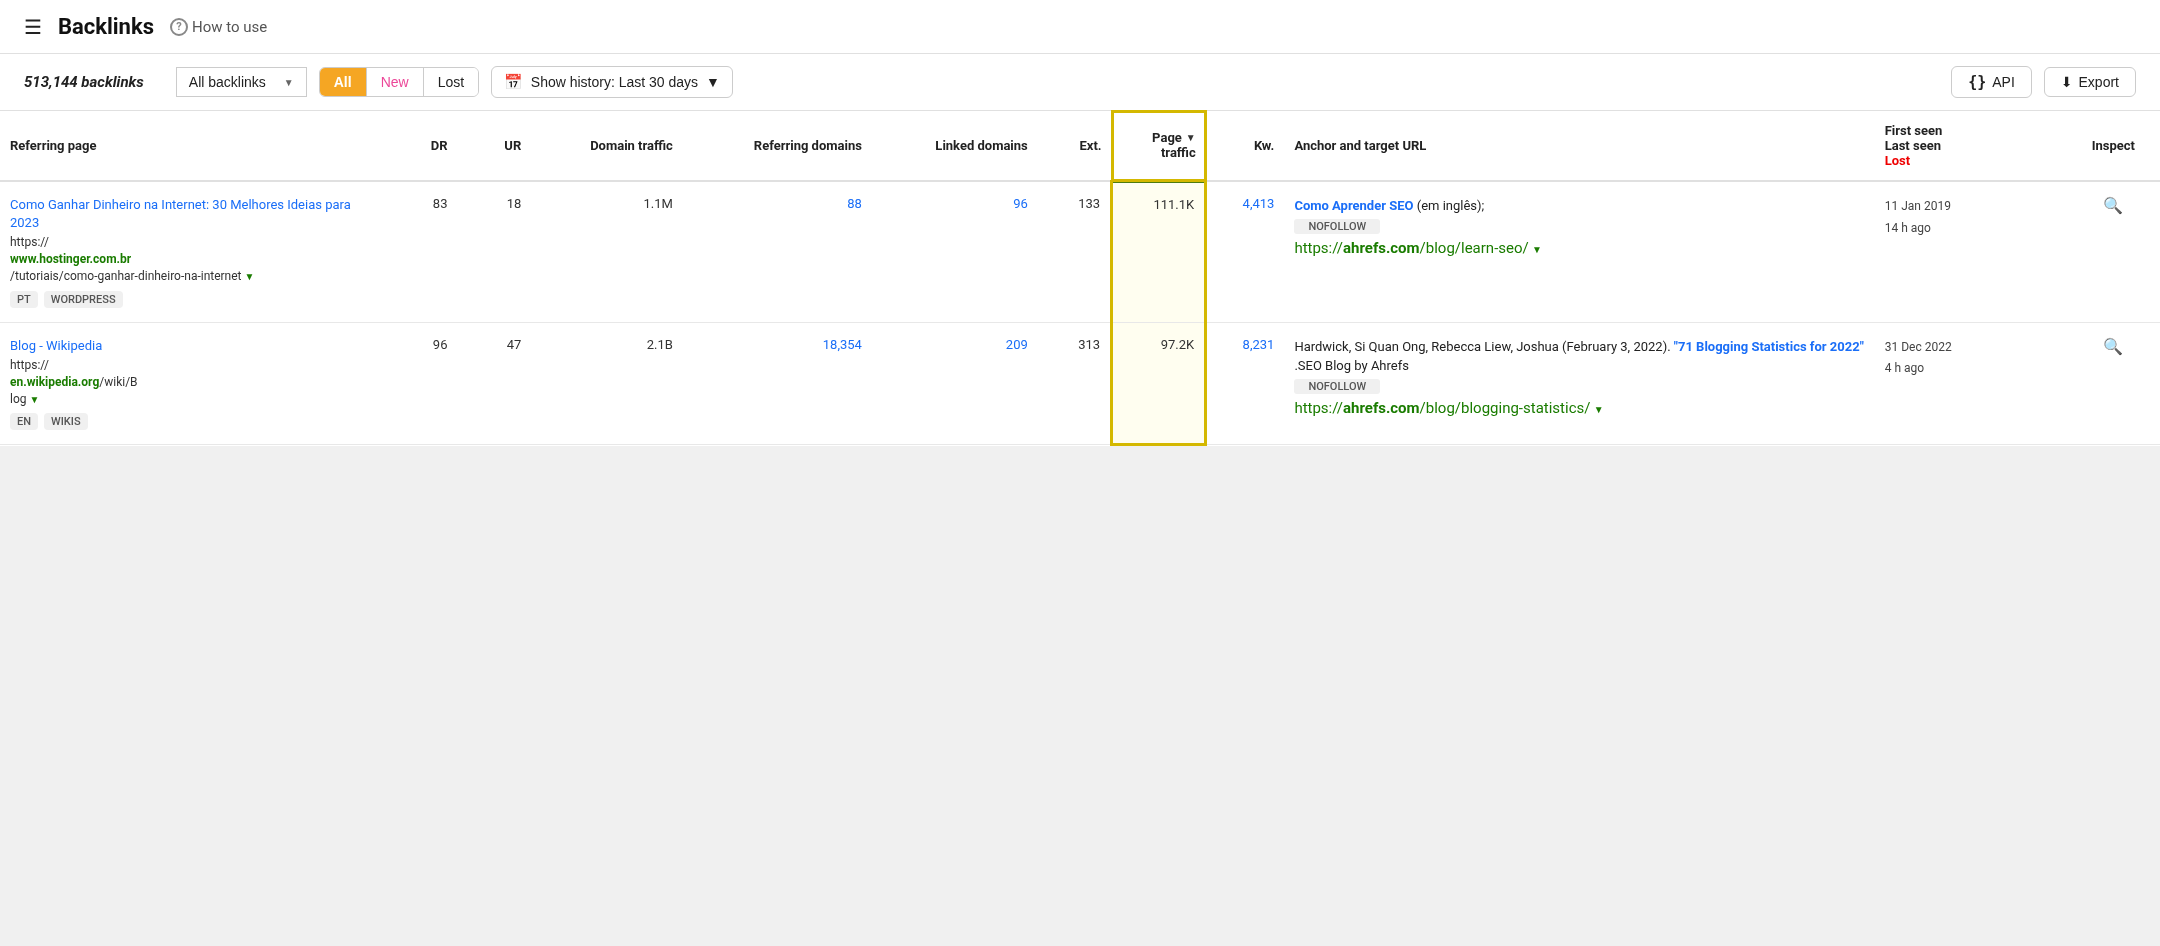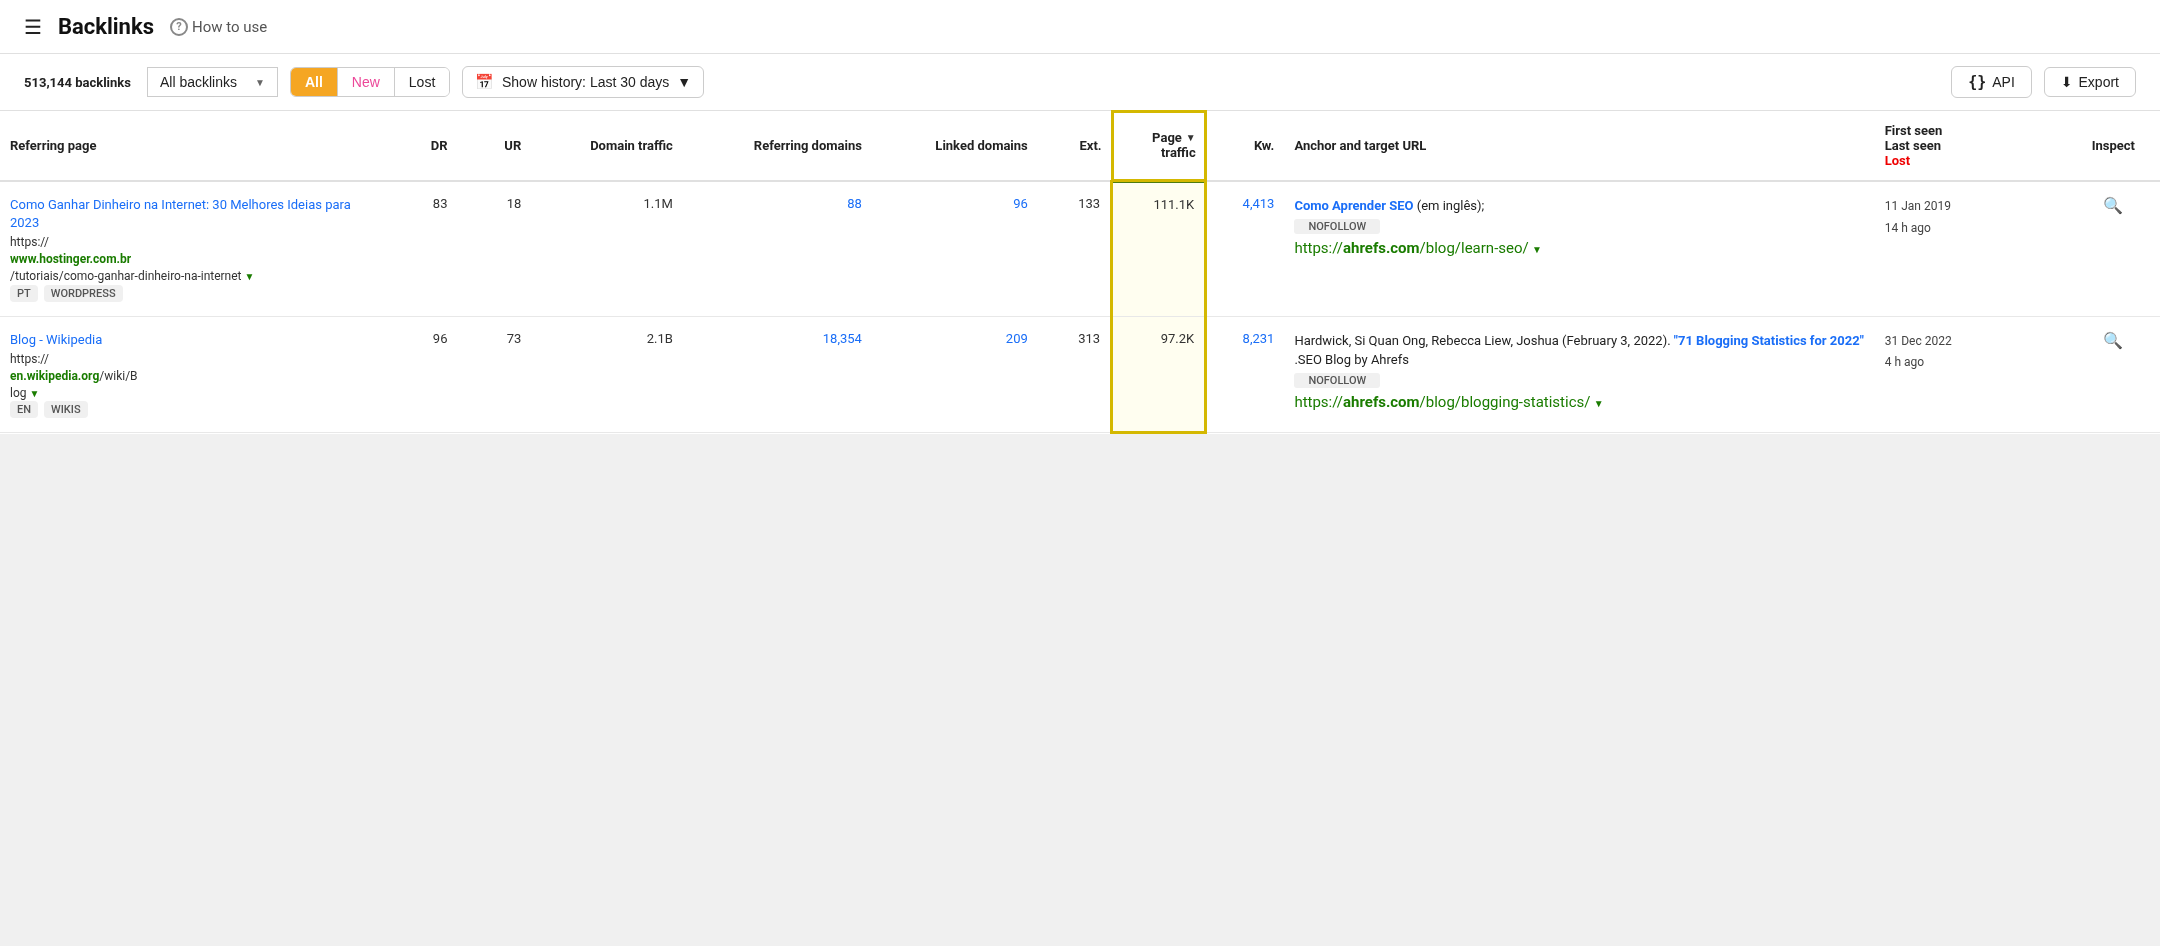--- a/index.html
+++ b/index.html
@@ -50,22 +50,23 @@
     .toolbar {
       background: #fff;
       padding: 12px 24px;
       display: flex;
       align-items: center;
       gap: 12px;
       border-bottom: 1px solid #e0e0e0;
     }
     .backlinks-count {
       font-weight: 700;
-      font-size: 13px;
-      margin-right: 4px;
+      font-size: 15px;
+      margin-right: 20px;
+      font-style: italic;
     }
     .dropdown-btn {
       display: flex;
       align-items: center;
       gap: 18px;
       border: 1px solid #ccc;
       border-radius: 0;
       padding: 6px 12px;
       background: #fff;
       cursor: pointer;
@@ -204,21 +205,21 @@
       color: #1a7c00;
       font-weight: 700;
     }
     .url-arrow {
       color: #1a7c00;
       font-size: 10px;
     }
     .tags {
       display: flex;
       gap: 6px;
-      margin-top: 0;
+      margin-top: 6px;
       flex-wrap: wrap;
     }
     .tag {
       background: #f0f0f0;
       border-radius: 4px;
       padding: 2px 7px;
       font-size: 11px;
       color: #555;
       font-weight: 500;
     }
@@ -388,21 +389,21 @@
           <a class="page-link" href="#">Blog - Wikipedia</a>
           <div class="page-url">
             https://<br><strong>en.wikipedia.org</strong>/wiki/B<br>log <span class="url-arrow">▼</span>
           </div>
           <div class="tags">
             <span class="tag">EN</span>
             <span class="tag">WIKIS</span>
           </div>
         </td>
         <td class="num-col">96</td>
-        <td class="num-col">73</td>
+        <td class="num-col">47</td>
         <td class="num-col">2.1B</td>
         <td class="num-col blue-num">18,354</td>
         <td class="num-col blue-num">209</td>
         <td class="num-col">313</td>
         <td class="num-col" style="border-left:3px solid #d4b800; border-right:3px solid #d4b800; border-bottom:3px solid #d4b800; background:#fffef0;">97.2K</td>
         <td class="num-col blue-num">8,231</td>
         <td class="anchor-cell">
           <div class="anchor-text">
             Hardwick, Si Quan Ong, Rebecca Liew, Joshua (February 3, 2022). <a class="anchor-link" href="#">"71 Blogging Statistics for 2022"</a> .SEO Blog by Ahrefs
           </div>

